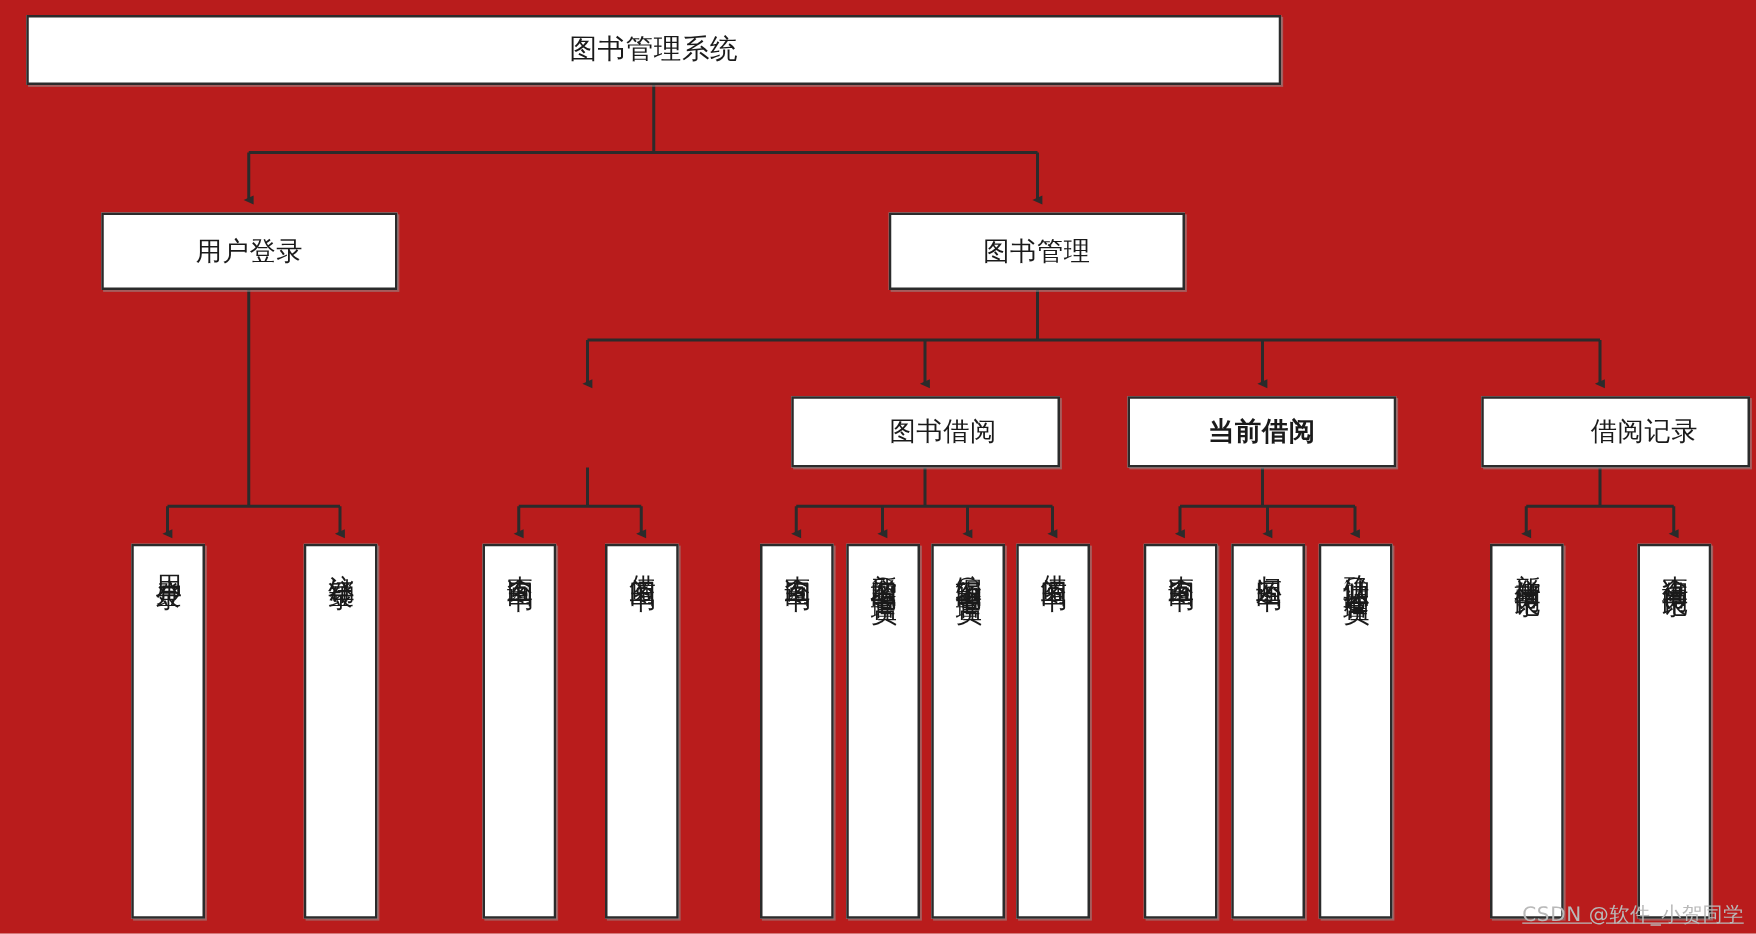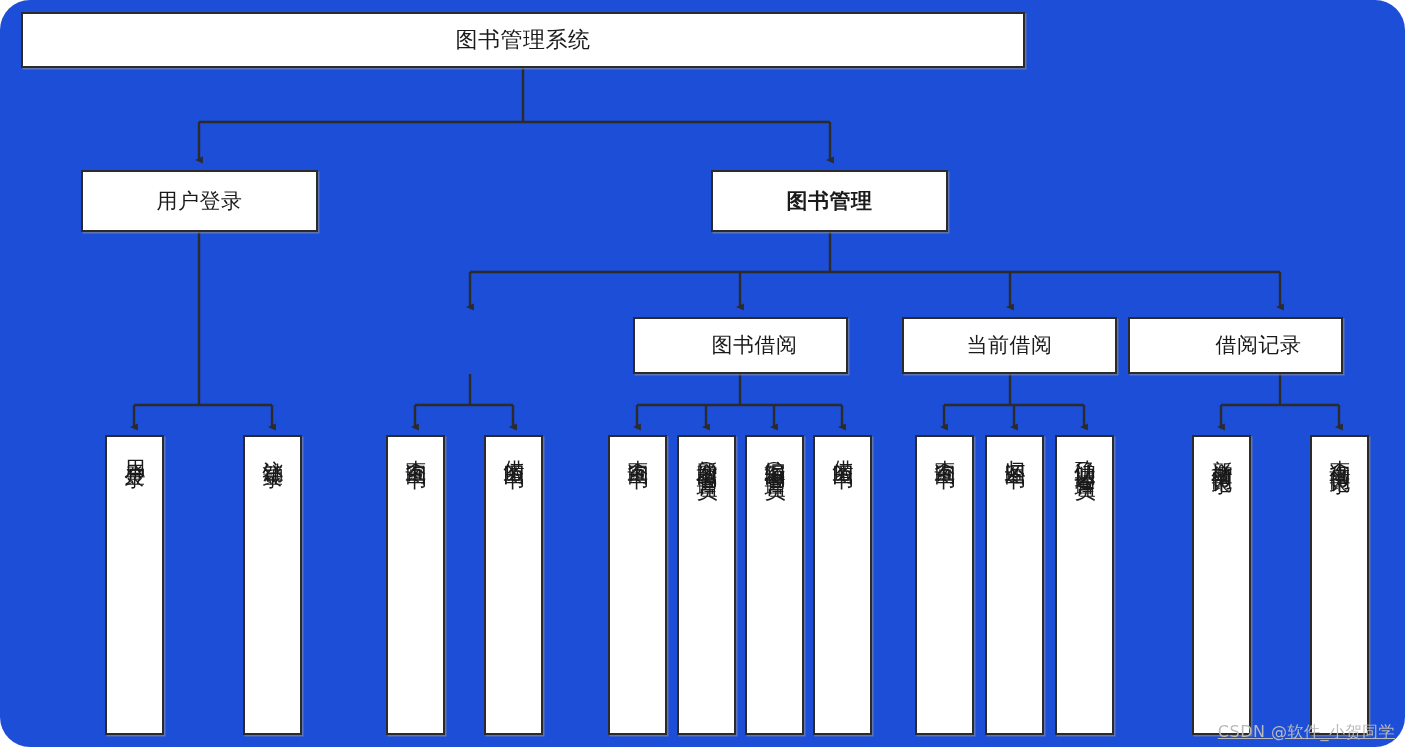--- a/index.html
+++ b/index.html
@@ -8,23 +8,22 @@
     padding: 0;
     background: #ffffff;
   }
   body {
     font-family: "DejaVu Sans", "Liberation Sans", sans-serif;
   }
   #diagram-root {
     position: relative;
     width: 1405px;
     height: 747px;
-    background: #1d4ed8;
+    background: #b91c1c;
     overflow: hidden;
-    border-radius: 30px;
   }
   #edge-layer {
     position: absolute;
     left: 0;
     top: 0;
     width: 1405px;
     height: 747px;
     pointer-events: none;
   }
   .node {
@@ -137,34 +136,34 @@
   </svg>
 
   <div class="node horizontal root" style="left:21px; top:12px; width:1004px; height:56px;">
     <span class="node-label">图书管理系统</span>
   </div>
 
   <div class="node horizontal" style="left:81px; top:170px; width:237px; height:62px;">
     <span class="node-label">用户登录</span>
   </div>
 
-  <div class="node horizontal" style="left:711px; top:170px; width:237px; height:62px;font-weight:bold;">
+  <div class="node horizontal" style="left:711px; top:170px; width:237px; height:62px;">
     <span class="node-label">图书管理</span>
   </div>
 
 
   <div class="node horizontal" style="left:633px; top:317px; width:215px; height:57px;padding-left:28px;">
     <span class="node-label">图书借阅</span>
   </div>
 
-  <div class="node horizontal" style="left:902px; top:317px; width:215px; height:57px;">
+  <div class="node horizontal" style="left:902px; top:317px; width:215px; height:57px;font-weight:bold;">
     <span class="node-label">当前借阅</span>
   </div>
 
-  <div class="node horizontal" style="left:1128px; top:317px; width:215px; height:57px;padding-left:46px;">
+  <div class="node horizontal" style="left:1185px; top:317px; width:215px; height:57px;padding-left:46px;">
     <span class="node-label">借阅记录</span>
   </div>
 
   <div class="node vertical" style="left:105px; top:435px; width:59px; height:300px;">
     <span class="node-label">用户登录</span>
   </div>
   <div class="node vertical" style="left:243px; top:435px; width:59px; height:300px;">
     <span class="node-label">注销登录</span>
   </div>
 

